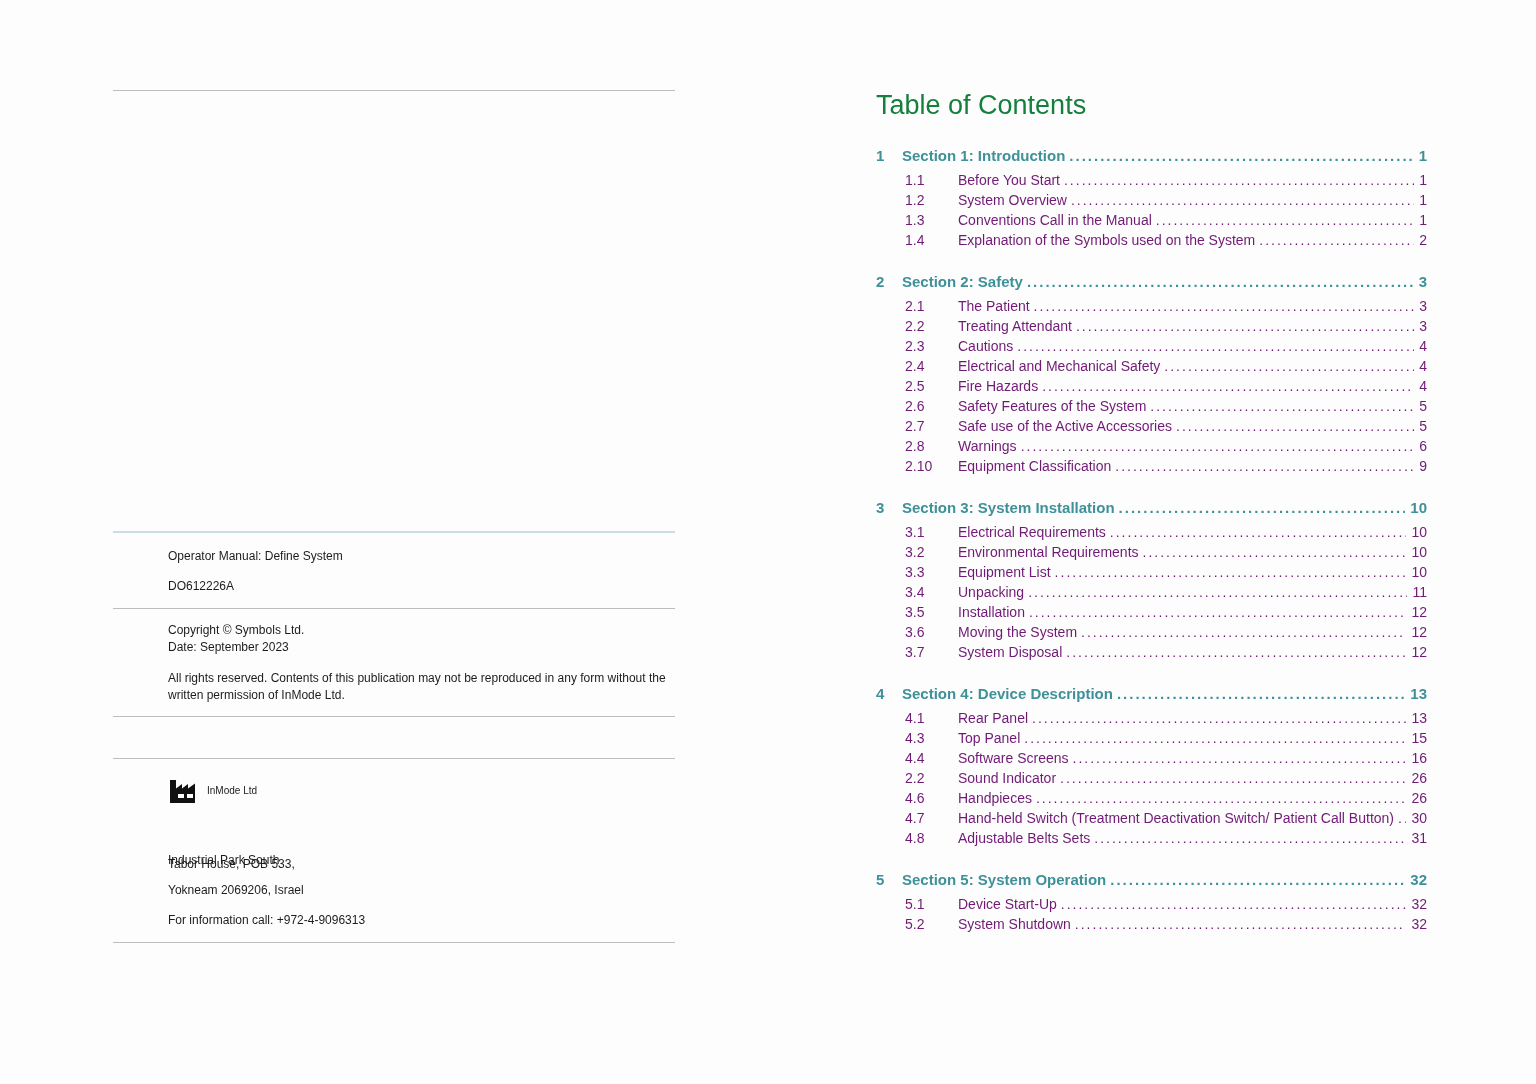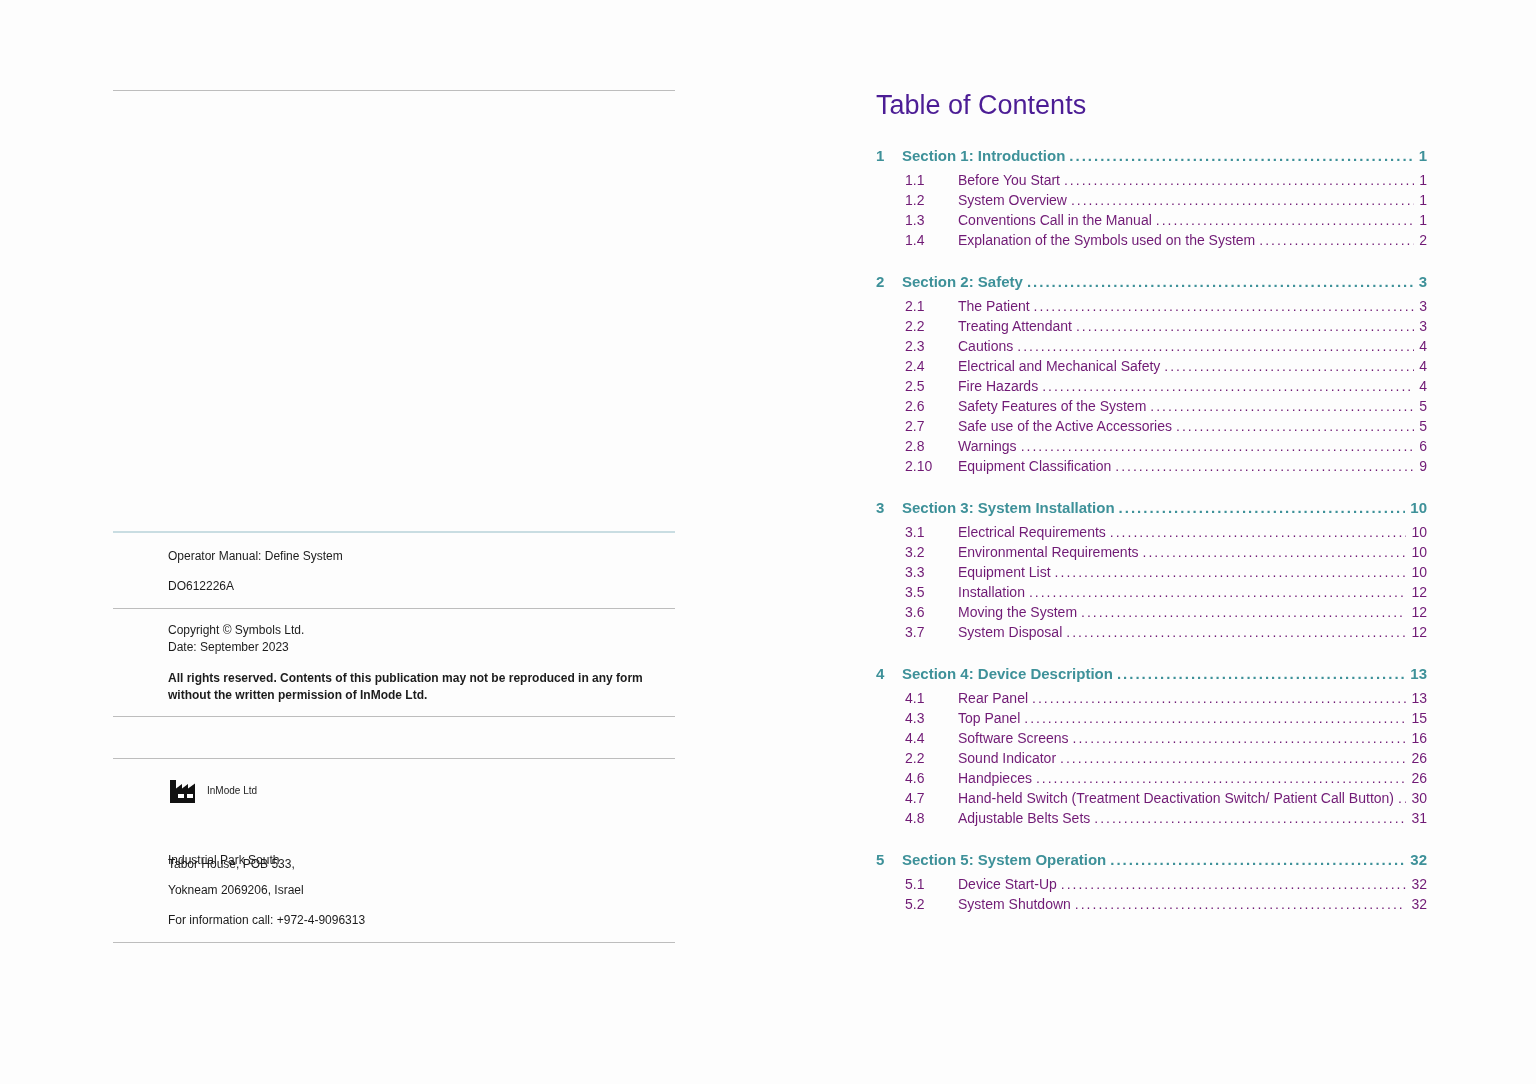--- a/index.html
+++ b/index.html
@@ -5,26 +5,26 @@
   html,body{margin:0;padding:0;background:#fdfdfd;}
   body{
     width:1536px;height:1084px;position:relative;overflow:hidden;
     font-family:"Liberation Sans", sans-serif;color:#1c1c1c;
   }
   
   .page-left{position:absolute;left:113px;top:0;width:562px;height:1084px;}
   .hline{position:absolute;left:0;width:562px;height:1px;background:#bdbdbd;}
   .hline.blue{height:2px;background:#c9dde2;}
   .lp-text{position:absolute;left:55px;font-size:12px;line-height:17px;}
-  .lp-para{width:505px;font-weight:bold;}
+  .lp-para{width:505px;}
   .factory-row{position:absolute;left:55px;display:flex;align-items:center;gap:10px;}
   .factory-row svg{display:block;}
   
   .page-right{position:absolute;left:876px;top:0;width:551px;height:1084px;}
-  .toc-title{position:absolute;top:90px;left:0;font-size:27px;font-weight:400;color:#4c1d95;}
+  .toc-title{position:absolute;top:90px;left:0;font-size:27px;font-weight:400;color:#15803d;}
   .toc-body{position:absolute;top:146px;left:0;width:551px;}
   .toc-section{margin-top:22px;}
   .toc-section:first-child{margin-top:0;}
   .row{display:flex;align-items:baseline;height:20px;line-height:20px;white-space:nowrap;}
   .section-row{font-size:15px;font-weight:700;color:#3e9199;margin-bottom:4px;}
   .section-row .num{flex:none;width:26px;}
   .item-row{font-size:14px;color:#701a75;padding-left:29px;}
   .item-row .num{flex:none;width:53px;}
   .dots{flex:1 1 0;overflow:hidden;margin:0 5px 0 4px;min-width:8px;}
   .dots::after{
@@ -212,20 +212,26 @@
     <span class="pg">10</span>
   </div>
 
   <div class="row item-row">
     <span class="num">3.3</span>
     <span class="ttl">Equipment List</span>
     <span class="dots"></span>
     <span class="pg">10</span>
   </div>
 
+  <div class="row item-row">
+    <span class="num">3.4</span>
+    <span class="ttl">Unpacking</span>
+    <span class="dots"></span>
+    <span class="pg">11</span>
+  </div>
 
   <div class="row item-row">
     <span class="num">3.5</span>
     <span class="ttl">Installation</span>
     <span class="dots"></span>
     <span class="pg">12</span>
   </div>
 
   <div class="row item-row">
     <span class="num">3.6</span>

